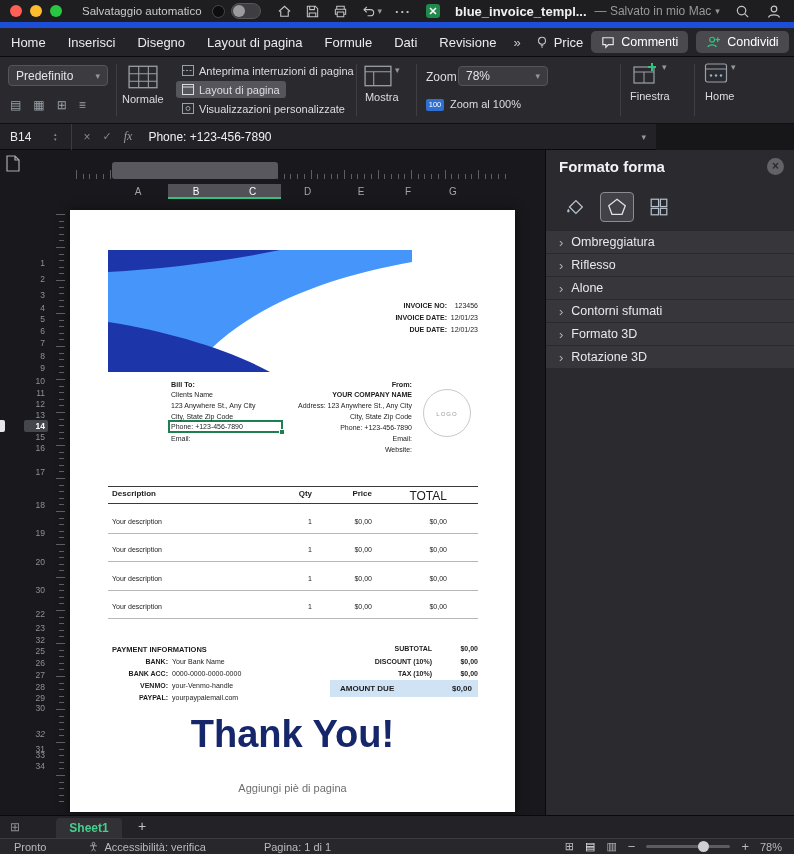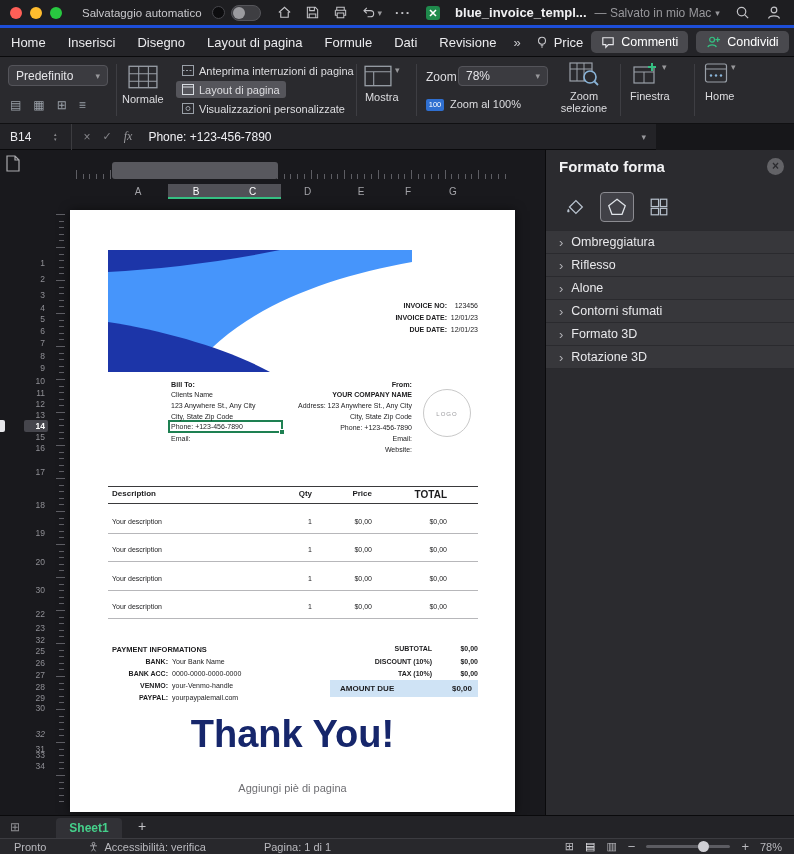--- a/index.html
+++ b/index.html
@@ -1,21 +1,21 @@
 <!DOCTYPE html>
 <html><head>
 <meta charset="utf-8">
 <style>
 *{margin:0;padding:0;box-sizing:border-box}
 html,body{background:#101012}
 #app{position:relative;width:794px;height:854px;background:#17171a;font-family:"Liberation Sans",sans-serif;overflow:hidden}
 .abs{position:absolute}
 svg{display:block}
 
-.titlebar{position:absolute;top:0;left:0;width:794px;height:28px;background:#1e1e21;border-bottom:3px solid #1d4ed8;display:flex;align-items:center}
+.titlebar{position:absolute;top:0;left:0;width:794px;height:28px;background:#1e1e21;border-bottom:6px solid #1d4ed8;display:flex;align-items:center}
 .light{width:12px;height:12px;border-radius:50%;display:inline-block}
 .tb-label{font-size:11.5px;color:#c9c9cd}
 .toggle-pill{width:30px;height:16px;border-radius:8px;background:#3e3e42;border:1px solid #55555a;display:flex;align-items:center}
 .toggle-knob{width:12px;height:12px;border-radius:50%;background:#9b9b9f;margin-left:1px}
 .fname{font-size:13px;font-weight:bold;color:#f1f1f3;margin-left:14px}
 .fsaved{font-size:12px;color:#98989c;margin-left:8px}
 .caret{font-size:9px;color:#98989c}
 
 .tabsrow{position:absolute;top:28px;left:0;width:794px;height:29px;background:#242428;display:flex;align-items:center;border-bottom:1px solid #0a0a0c}
 .rtab{padding:0 11px;font-size:13px;color:#ebebee;line-height:29px;white-space:nowrap}
@@ -204,29 +204,20 @@
     <div class="vr" style="left:416px"></div>
 
     <span style="position:absolute;left:426px;top:13px;font-size:12px;color:#dddde0">Zoom</span>
     <div class="rsel" style="left:458px;top:9px;width:90px;height:20px">
       <span>78%</span>
         <span class="caret">▾</span>
     </div>
     <span style="position:absolute;left:426px;top:42px;width:18px;height:12px;background:#2f6fd0;border-radius:2px;color:#fff;font-size:7.5px;text-align:center;line-height:12px">100</span>
     <span style="position:absolute;left:450px;top:41px;font-size:11px;color:#dddde0">Zoom al 100%</span>
 
-    <div class="rbig" style="left:556px;top:5px">
-      <svg width="30" height="24" viewBox="0 0 30 24">
-          <rect x="1" y="1" width="22" height="18" fill="none" stroke="#9aa0a8" stroke-width="1.2"></rect>
-          <path d="M1 7 H23 M8 1 V19 M15 1 V19" stroke="#9aa0a8" stroke-width="1"></path>
-          <circle cx="21" cy="15" r="6" fill="#2a2a2e" stroke="#8ab4d8" stroke-width="1.6"></circle>
-          <path d="M25.5 19.5 L29 23" stroke="#8ab4d8" stroke-width="1.8"></path>
-        </svg>
-      <span class="rlabel wrap">Zoom selezione</span>
-    </div>
     <div class="vr" style="left:620px"></div>
 
     <div class="rbig" style="left:630px;top:5px">
       <span style="display:flex;align-items:flex-start;gap:3px">
         <svg width="26" height="24" viewBox="0 0 26 24">
             <rect x="1" y="5" width="20" height="16" fill="none" stroke="#9aa0a8" stroke-width="1.2"></rect>
             <path d="M1 10 H21 M11 10 V21" stroke="#9aa0a8"></path>
             <path d="M19 1 V9 M15 5 H23" stroke="#35c082" stroke-width="2"></path>
           </svg>
         <span class="caret">▾</span>
@@ -312,21 +303,21 @@
       <div class="inv-lbl" style="left: 101px; top: 192px;">123 Anywhere St., Any City</div>
       <div class="inv-lbl" style="left: 101px; top: 203px;">City, State Zip Code</div>
       <div class="inv-lbl" style="right: 103px; top: 192px;">Address:  123 Anywhere St., Any City</div>
       <div class="inv-lbl" style="right: 103px; top: 203px;">City, State Zip Code</div>
       <div class="inv-lbl" style="right: 103px; top: 214px;">Phone: +123-456-7890</div>
       <div class="inv-lbl" style="right: 103px; top: 225px;">Email:</div>
       <div class="inv-lbl" style="right: 103px; top: 236px;">Website:</div>
       <div class="inv-lbl" style="top: 279px; font-weight: bold; font-size: 8px; left: 42px;">Description</div>
       <div class="inv-lbl" style="top: 279px; font-weight: bold; font-size: 8px; right: 203px;">Qty</div>
       <div class="inv-lbl" style="top: 279px; font-weight: bold; font-size: 8px; right: 143px;">Price</div>
-      <div class="inv-lbl" style="top: 279px; font-weight: bold; font-size: 10px; right: 68px;">TOTAL</div>
+      <div class="inv-lbl" style="top: 279px; font-weight: normal; font-size: 12px; right: 68px;">TOTAL</div>
       <div class="inv-lbl" style="left: 42px; top: 308px;">Your description</div>
       <div class="inv-lbl" style="right: 203px; top: 308px;">1</div>
       <div class="inv-lbl" style="right: 143px; top: 308px;">$0,00</div>
       <div class="inv-lbl" style="right: 68px; top: 308px;">$0,00</div>
       <div class="line" style="top: 323px; background: rgb(183, 183, 186);"></div>
       <div class="inv-lbl" style="left: 42px; top: 336.4px;">Your description</div>
       <div class="inv-lbl" style="right: 203px; top: 336.4px;">1</div>
       <div class="inv-lbl" style="right: 143px; top: 336.4px;">$0,00</div>
       <div class="inv-lbl" style="right: 68px; top: 336.4px;">$0,00</div>
       <div class="line" style="top: 351.4px; background: rgb(183, 183, 186);"></div>

